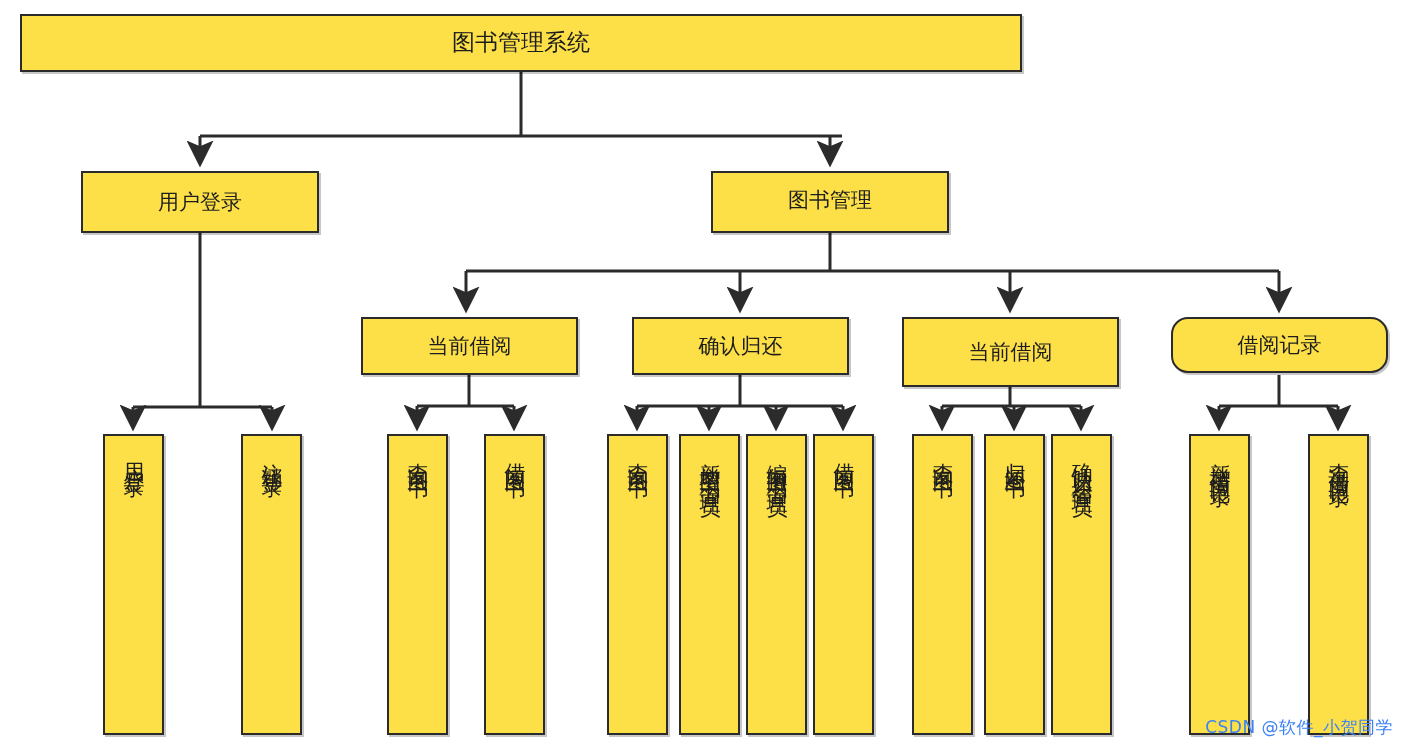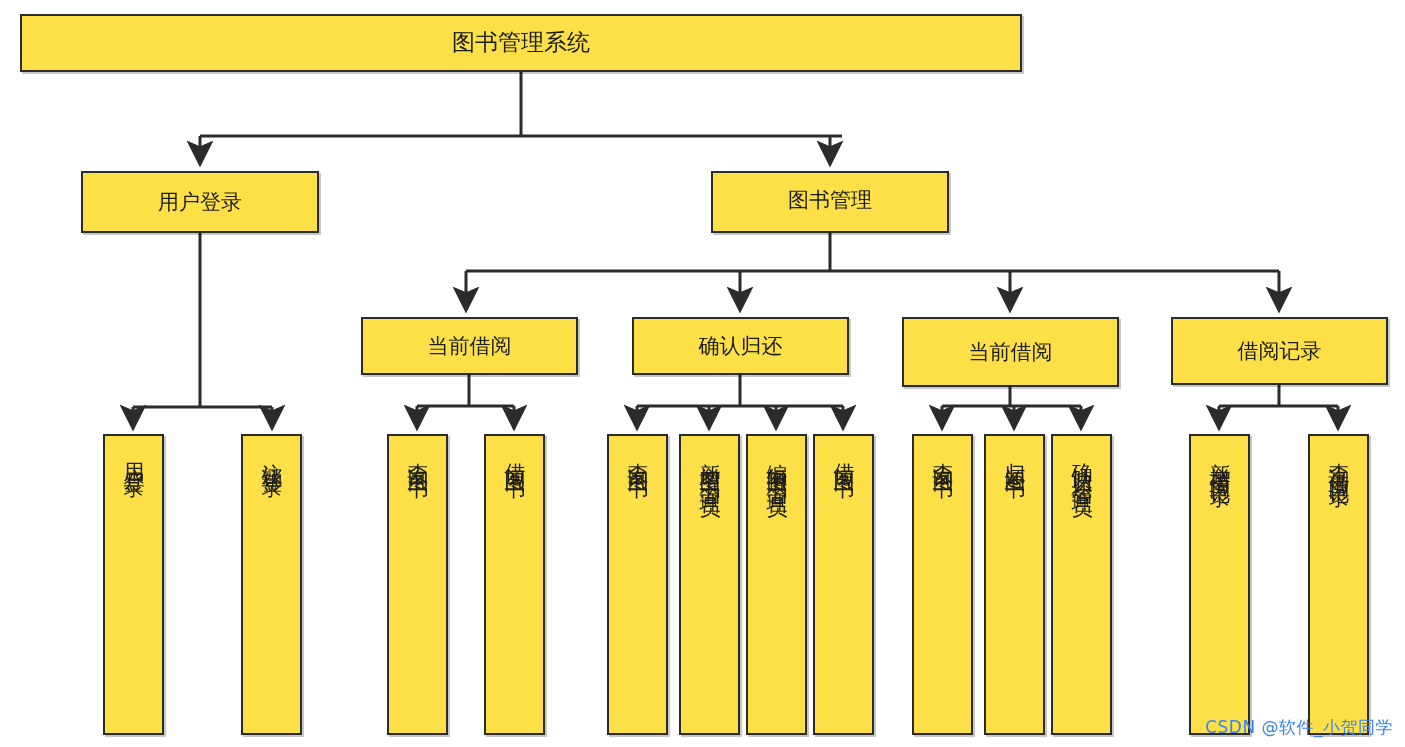--- a/index.html
+++ b/index.html
@@ -156,21 +156,21 @@
   </div>
 
   <div class="node-box horiz" style="left:632px; top:317px; width:217px; height:58px;">
     <span class="node-label l3-label">确认归还</span>
   </div>
 
   <div class="node-box horiz" style="left:902px; top:317px; width:217px; height:70px;">
     <span class="node-label l3-label">当前借阅</span>
   </div>
 
-  <div class="node-box horiz" style="left:1171px; top:317px; width:217px; height:68px;">
+  <div class="node-box horiz" style="left:1171px; top:317px; width:217px; height:56px;border-radius:17px;">
     <span class="node-label l3-label">借阅记录</span>
   </div>
 
   <div class="node-box vert" style="left:103px; top:434px; width:61px; height:301px;">
     <span class="node-label leaf-label">用户登录</span>
   </div>
   <div class="node-box vert" style="left:241px; top:434px; width:61px; height:301px;">
     <span class="node-label leaf-label">注销登录</span>
   </div>
 

